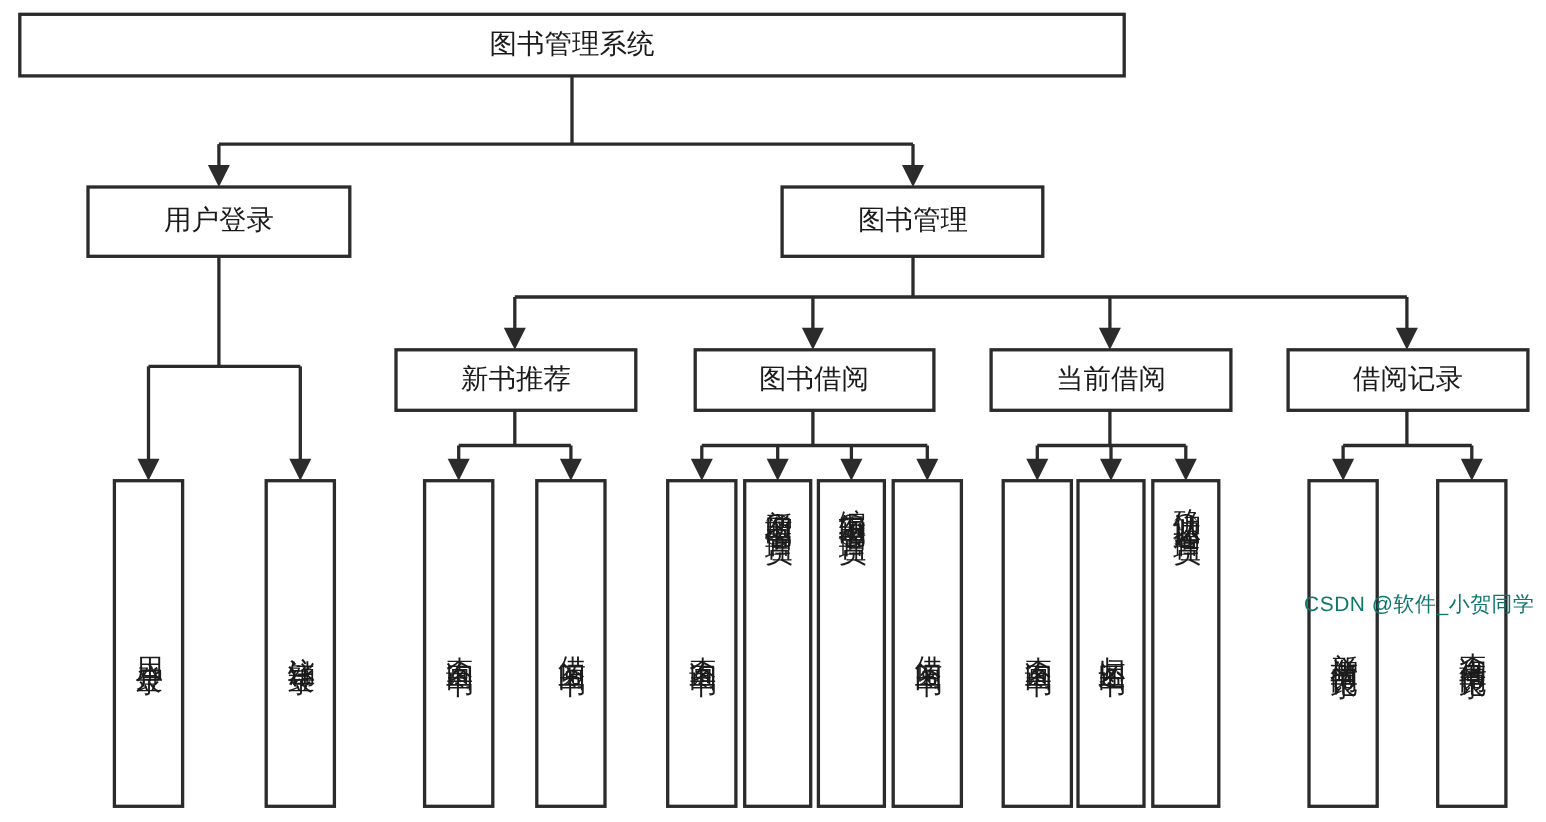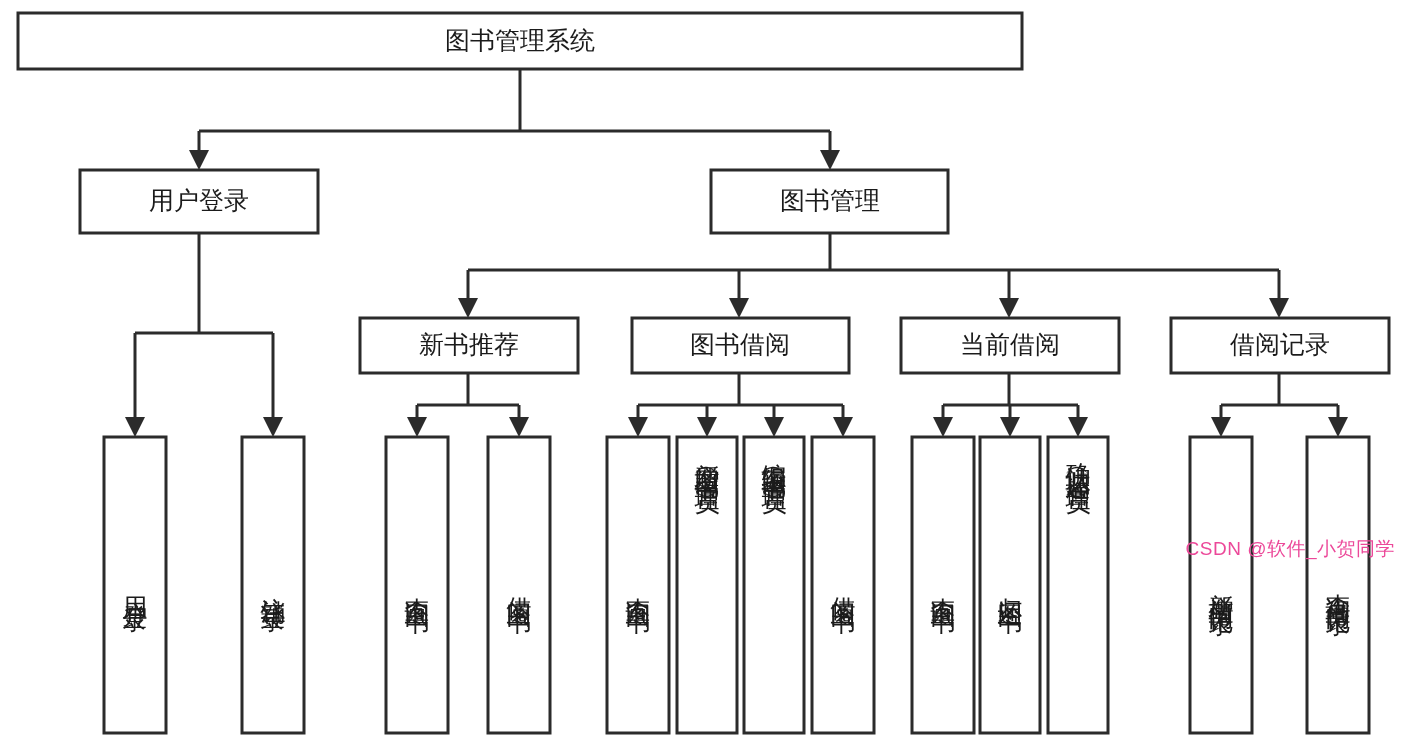--- a/index.html
+++ b/index.html
@@ -69,21 +69,21 @@
   }
   .vlabel-wrap.top {
     align-items: flex-start;
   }
   .watermark {
     position: absolute;
     right: 10px;
     bottom: 6px;
     font-family: "Liberation Sans", "DejaVu Sans", sans-serif;
     font-size: 19px;
-    color: #ec4899;
+    color: #0f766e;
     white-space: nowrap;
     letter-spacing: 0.5px;
   }
 </style>
 </head>
 <body>
 
 <div id="diagram-root">
 
   <svg class="flow" viewBox="0 0 1405 747" xmlns="http://www.w3.org/2000/svg">

